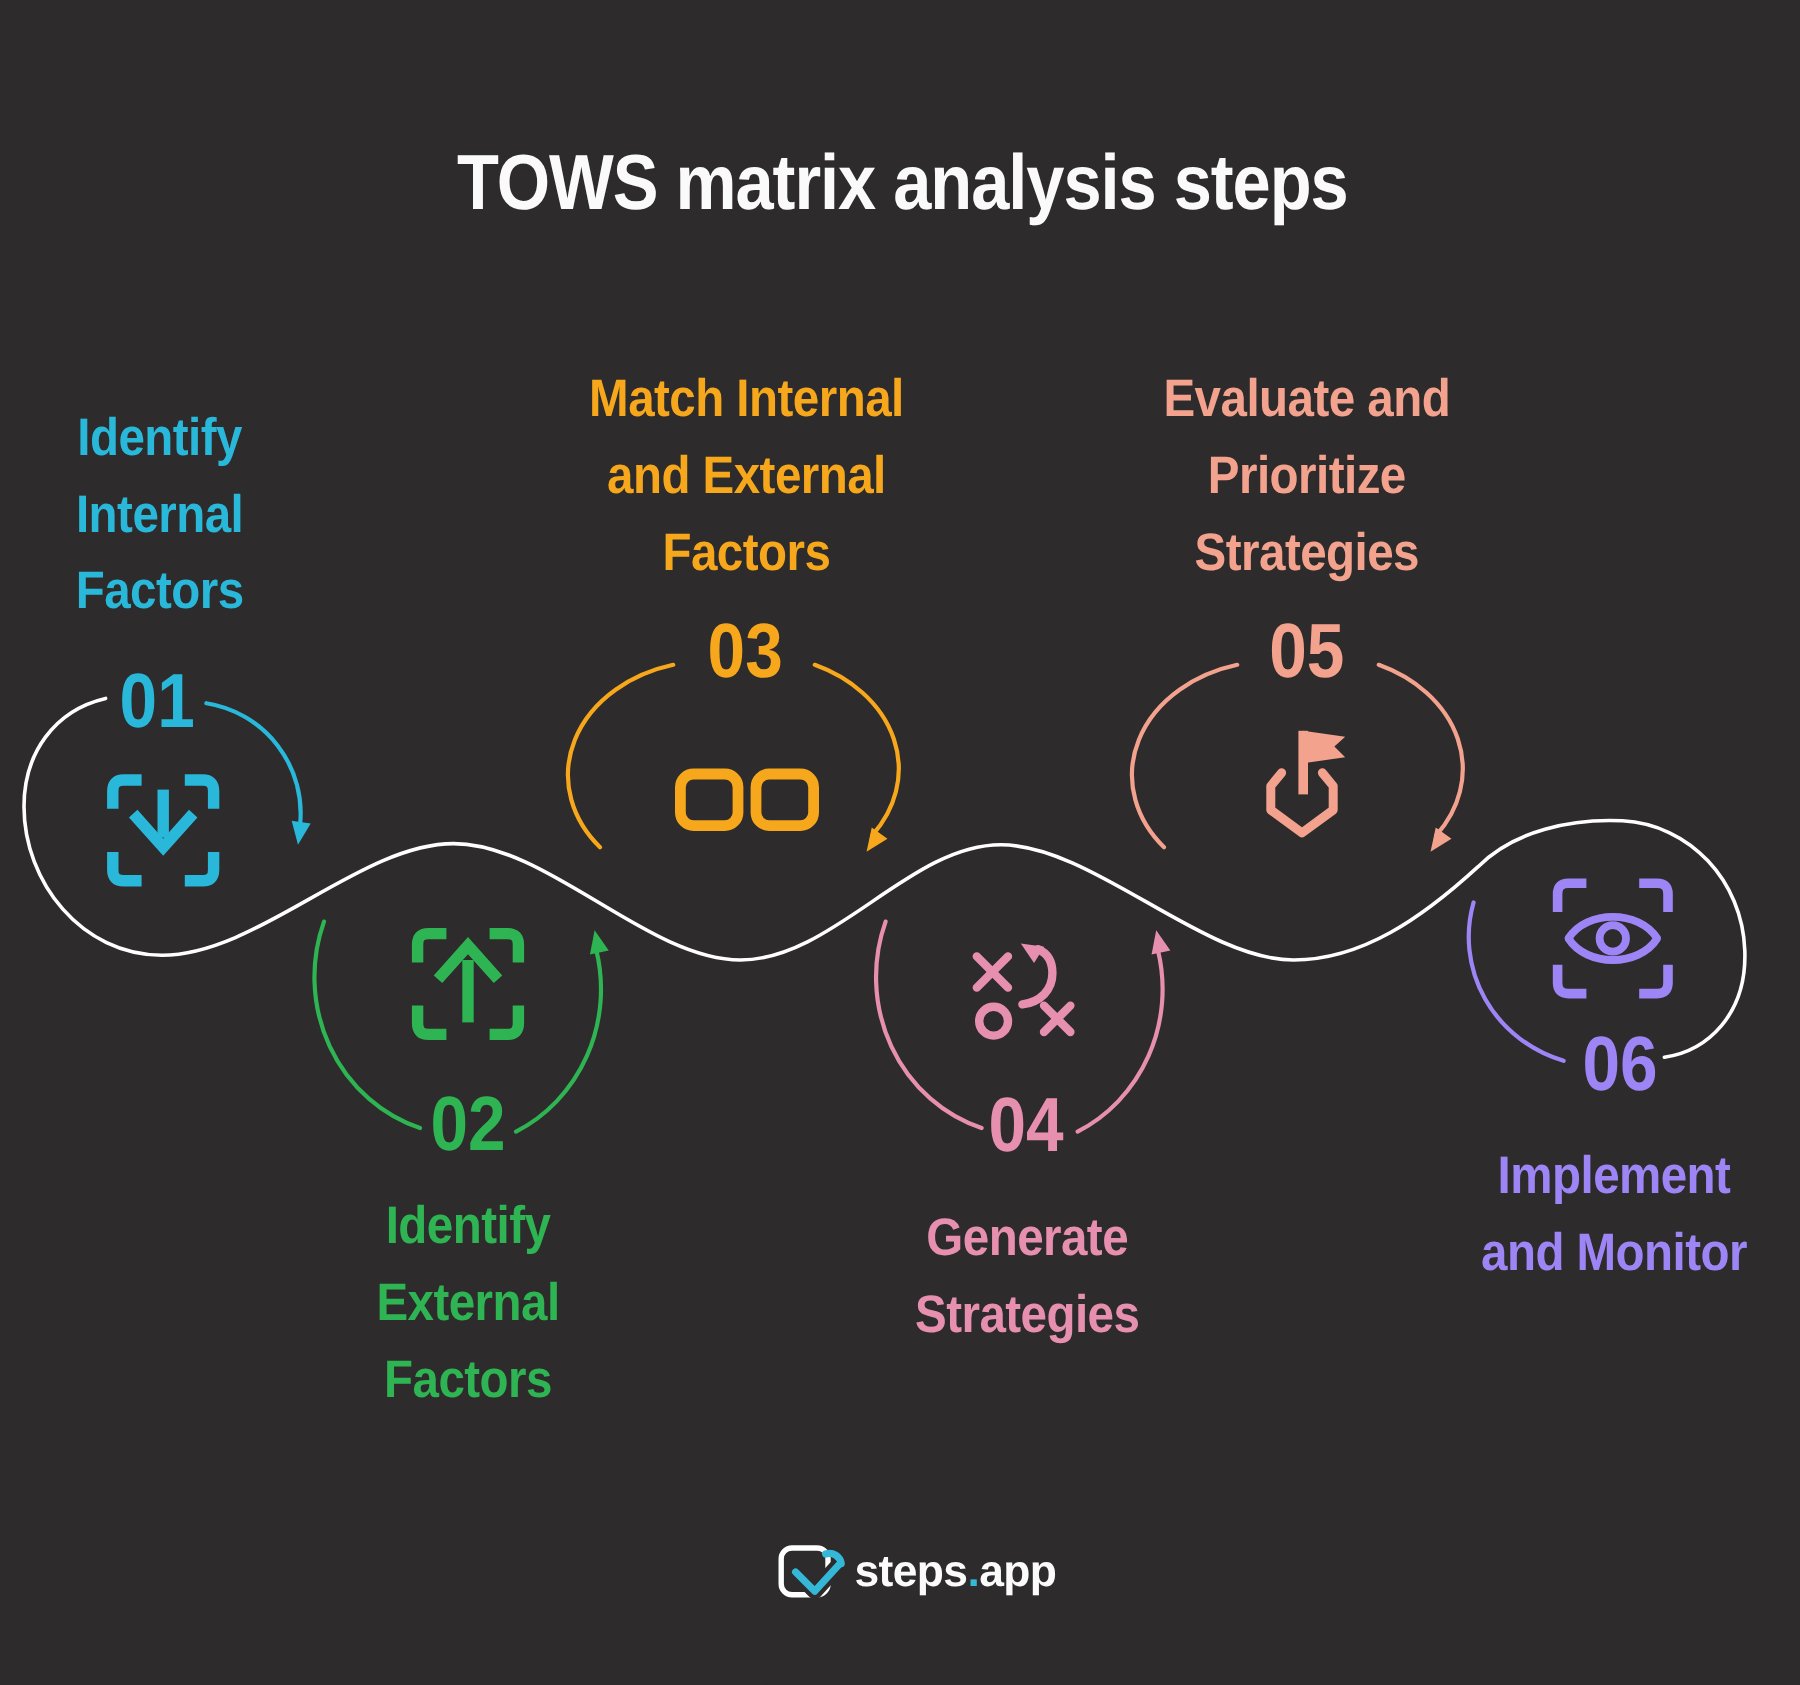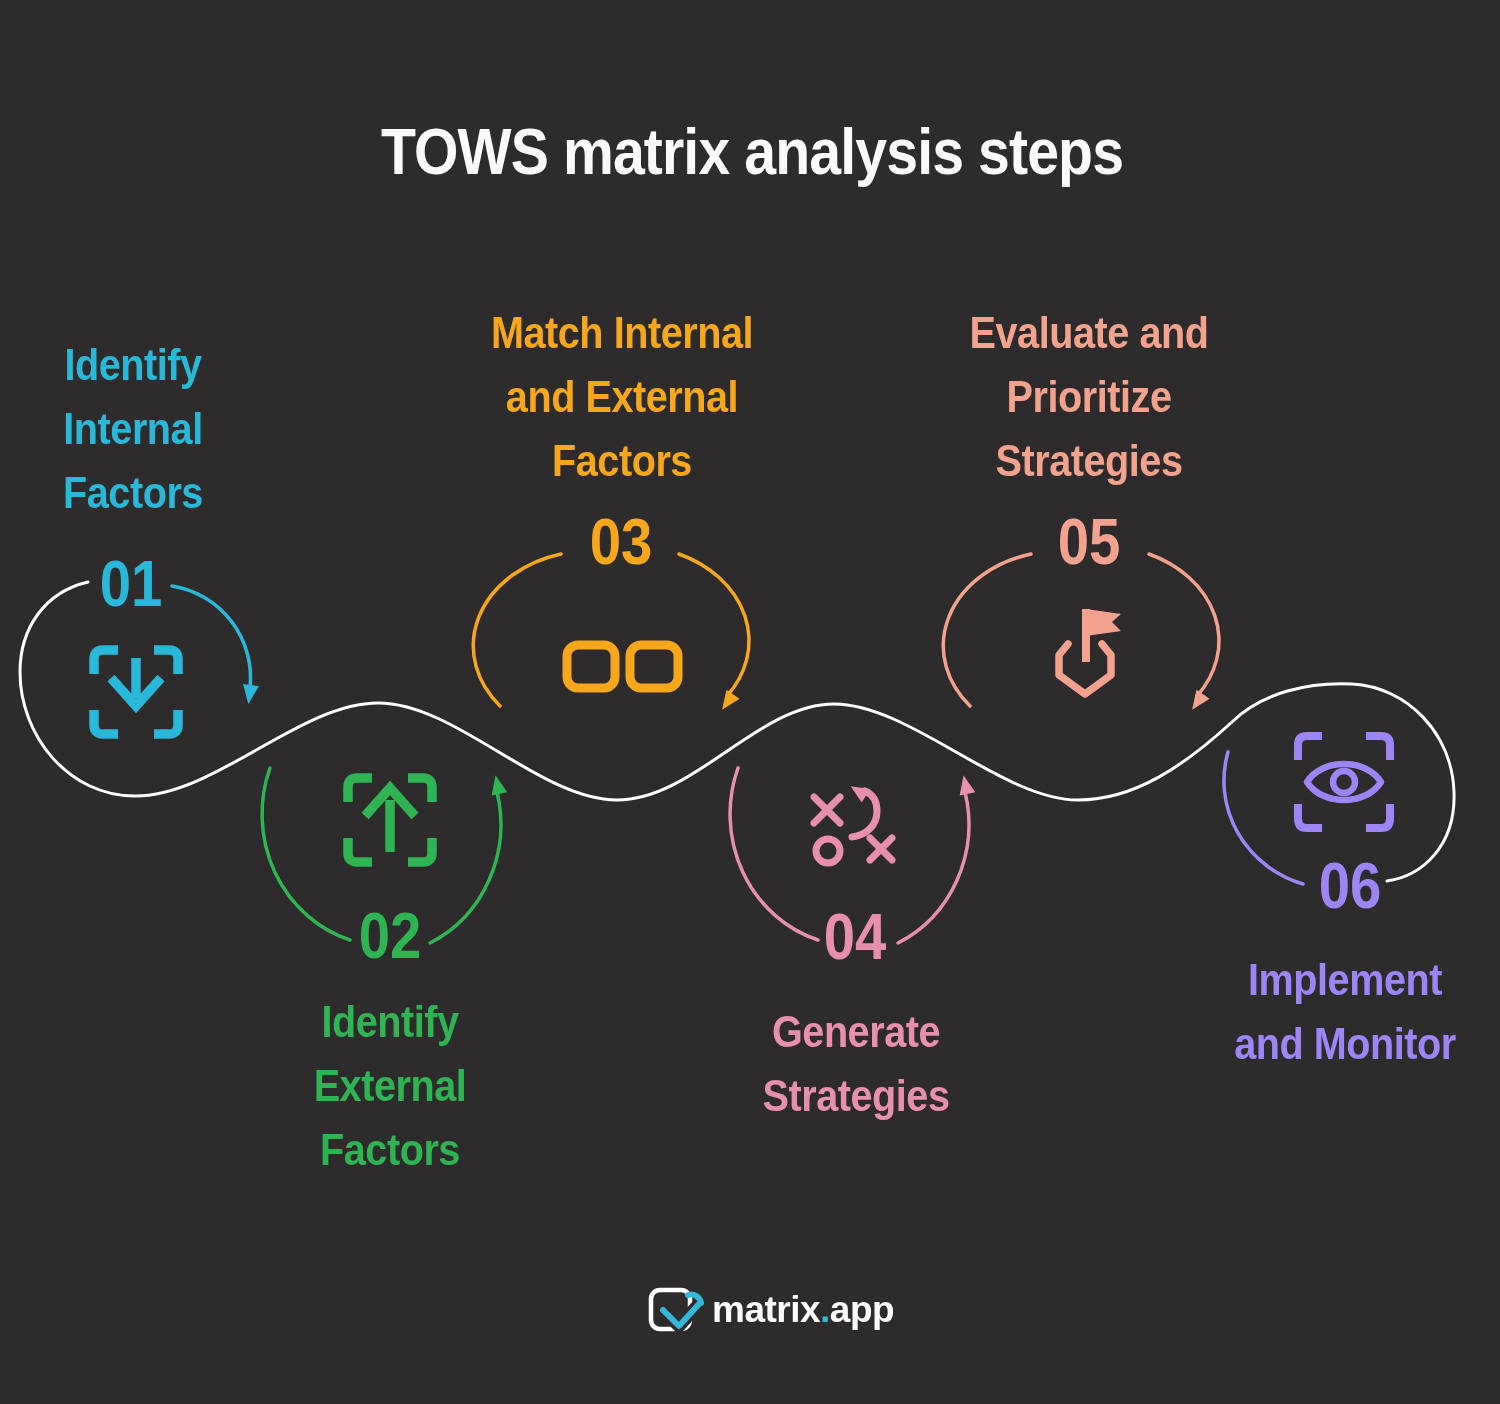--- a/index.html
+++ b/index.html
@@ -170,15 +170,15 @@
   <div class="step-label" style="left: 1089px; top: 301px; color: rgb(243, 162, 142);">
     <div>Evaluate and</div>
     <div>Prioritize</div>
     <div>Strategies</div>
   </div>
   <div class="step-label" style="left: 1345px; top: 948px; color: rgb(158, 133, 246);">
     <div>Implement</div>
     <div>and Monitor</div>
   </div>
 
-  <div class="logo-text"><span>matrix</span><span style="color: rgb(53, 184, 216);">.</span><span>app</span></div>
+  <div class="logo-text"><span>steps</span><span style="color: rgb(53, 184, 216);">.</span><span>app</span></div>
 
 </div>
 
 </body></html>

